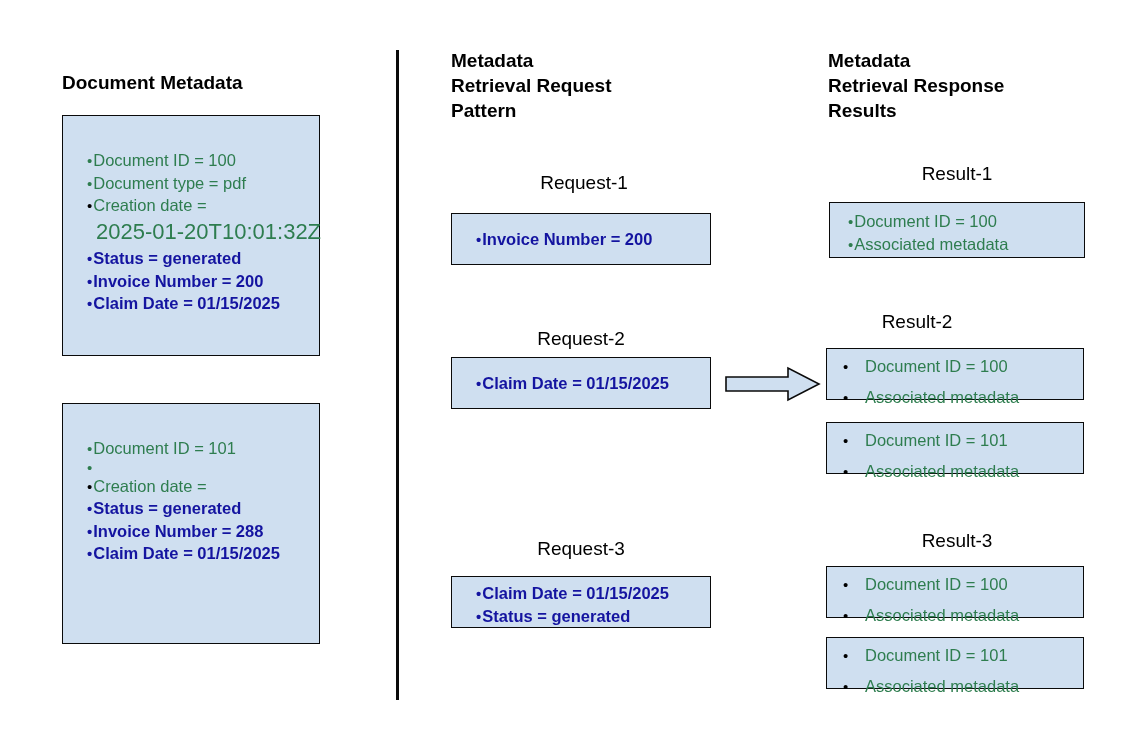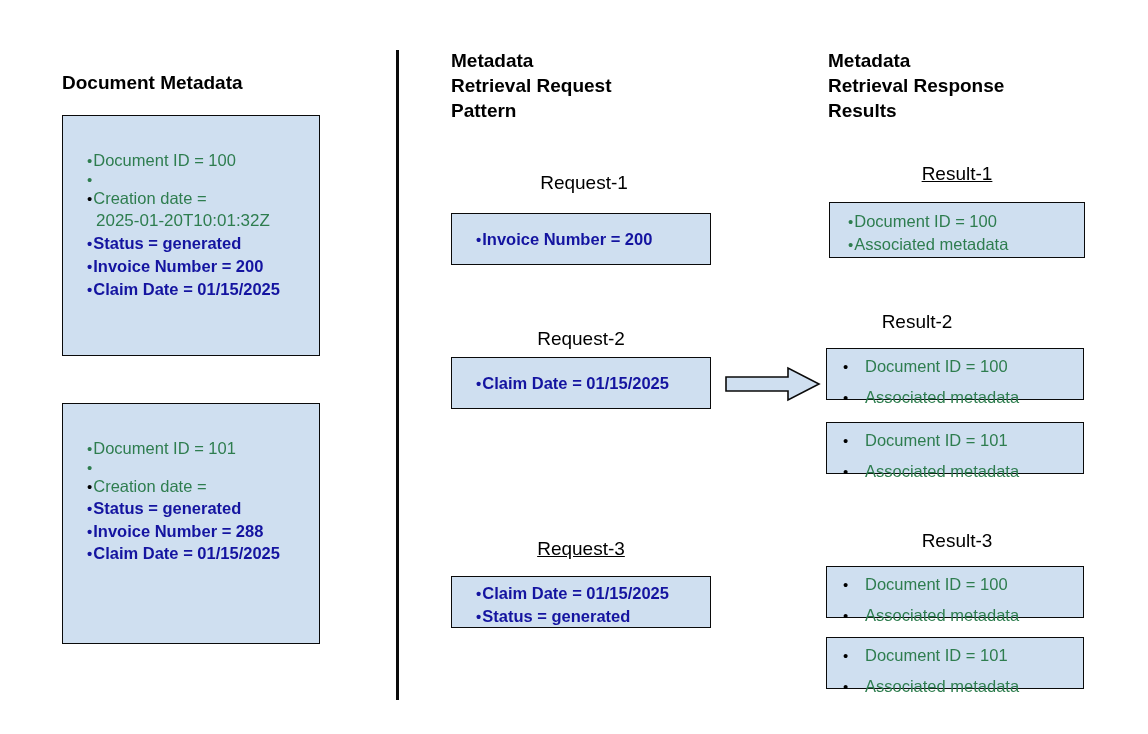--- a/index.html
+++ b/index.html
@@ -59,21 +59,21 @@
   }
   .bullet-line .txt { flex: 0 0 auto; }
 
   .green { color: #2e7d4f; }
   .green .dot { color: #2e7d4f; }
   .blue  { color: #1414a0; font-weight: bold; }
   .blue .dot { color: #1414a0; }
   .blackdot .dot { color: #000000; }
 
   .cont-line {
-    font-size: 17px;
+    font-size: 22px;
     line-height: 1.37;
     color: #2e7d4f;
     white-space: nowrap;
   }
 
   
   .bullet-wide {
     display: flex;
     align-items: baseline;
     font-size: 16.5px;
@@ -100,20 +100,21 @@
   <div class="col-title" style="left:62px; top:70px; width:258px;">Document Metadata</div>
 
   <div class="mbox" style="left:62px; top:115px; width:258px; height:241px;">
     <div class="mbox-inner" style="padding:33px 0 0 24px;" id="dm-0">
         <div class="bullet-line green">
           <span class="dot">•</span>
           <span class="txt">Document ID = 100</span>
         </div>
         <div class="bullet-line green">
           <span class="dot">•</span>
+          <span class="txt">Document type = pdf</span>
         </div>
         <div class="bullet-line green blackdot">
           <span class="dot">•</span>
           <span class="txt">Creation date =</span>
         </div>
         <div class="cont-line" style="padding-left: 9px;">2025-01-20T10:01:32Z</div>
         <div class="bullet-line blue">
           <span class="dot">•</span>
           <span class="txt">Status = generated</span>
         </div>
@@ -175,21 +176,21 @@
   <div class="section-label" style="left:451px; top:328px; width:260px;">Request-2</div>
   <div class="mbox" style="left:451px; top:357px; width:260px; height:52px;">
     <div class="mbox-inner" style="padding:14px 0 0 24px;" id="rq-1">
         <div class="bullet-line blue">
           <span class="dot">•</span>
           <span class="txt">Claim Date = 01/15/2025</span>
         </div>
       </div>
   </div>
 
-  <div class="section-label" style="left:451px; top:538px; width:260px;text-decoration:underline;">Request-3</div>
+  <div class="section-label" style="left:451px; top:538px; width:260px;">Request-3</div>
   <div class="mbox" style="left:451px; top:576px; width:260px; height:52px;">
     <div class="mbox-inner" style="padding:5px 0 0 24px;" id="rq-2">
         <div class="bullet-line blue">
           <span class="dot">•</span>
           <span class="txt">Claim Date = 01/15/2025</span>
         </div>
         <div class="bullet-line blue">
           <span class="dot">•</span>
           <span class="txt">Status = generated</span>
         </div>
@@ -199,21 +200,21 @@
   <div class="arrow-wrap" style="left:724px; top:366px; width:98px; height:36px;">
     <svg width="98" height="36" viewBox="0 0 98 36">
       <polygon points="2,11 64,11 64,2 95,18 64,34 64,25 2,25" fill="#cfdff0" stroke="#0a0a0a" stroke-width="1.6" stroke-linejoin="miter"></polygon>
     </svg>
   </div>
 
   <div class="col-title" style="left:828px; top:48px; width:258px;">Metadata
 Retrieval Response
 Results</div>
 
-  <div class="section-label" style="left:828px; top:163px; width:258px;text-decoration:underline;">Result-1</div>
+  <div class="section-label" style="left:828px; top:163px; width:258px;">Result-1</div>
   <div class="mbox" style="left:829px; top:202px; width:256px; height:56px;">
     <div class="mbox-inner" style="padding:7px 0 0 18px;" id="rs-0-0">
         <div class="bullet-line green">
           <span class="dot">•</span>
           <span class="txt">Document ID = 100</span>
         </div>
         <div class="bullet-line green">
           <span class="dot">•</span>
           <span class="txt">Associated metadata</span>
         </div>

